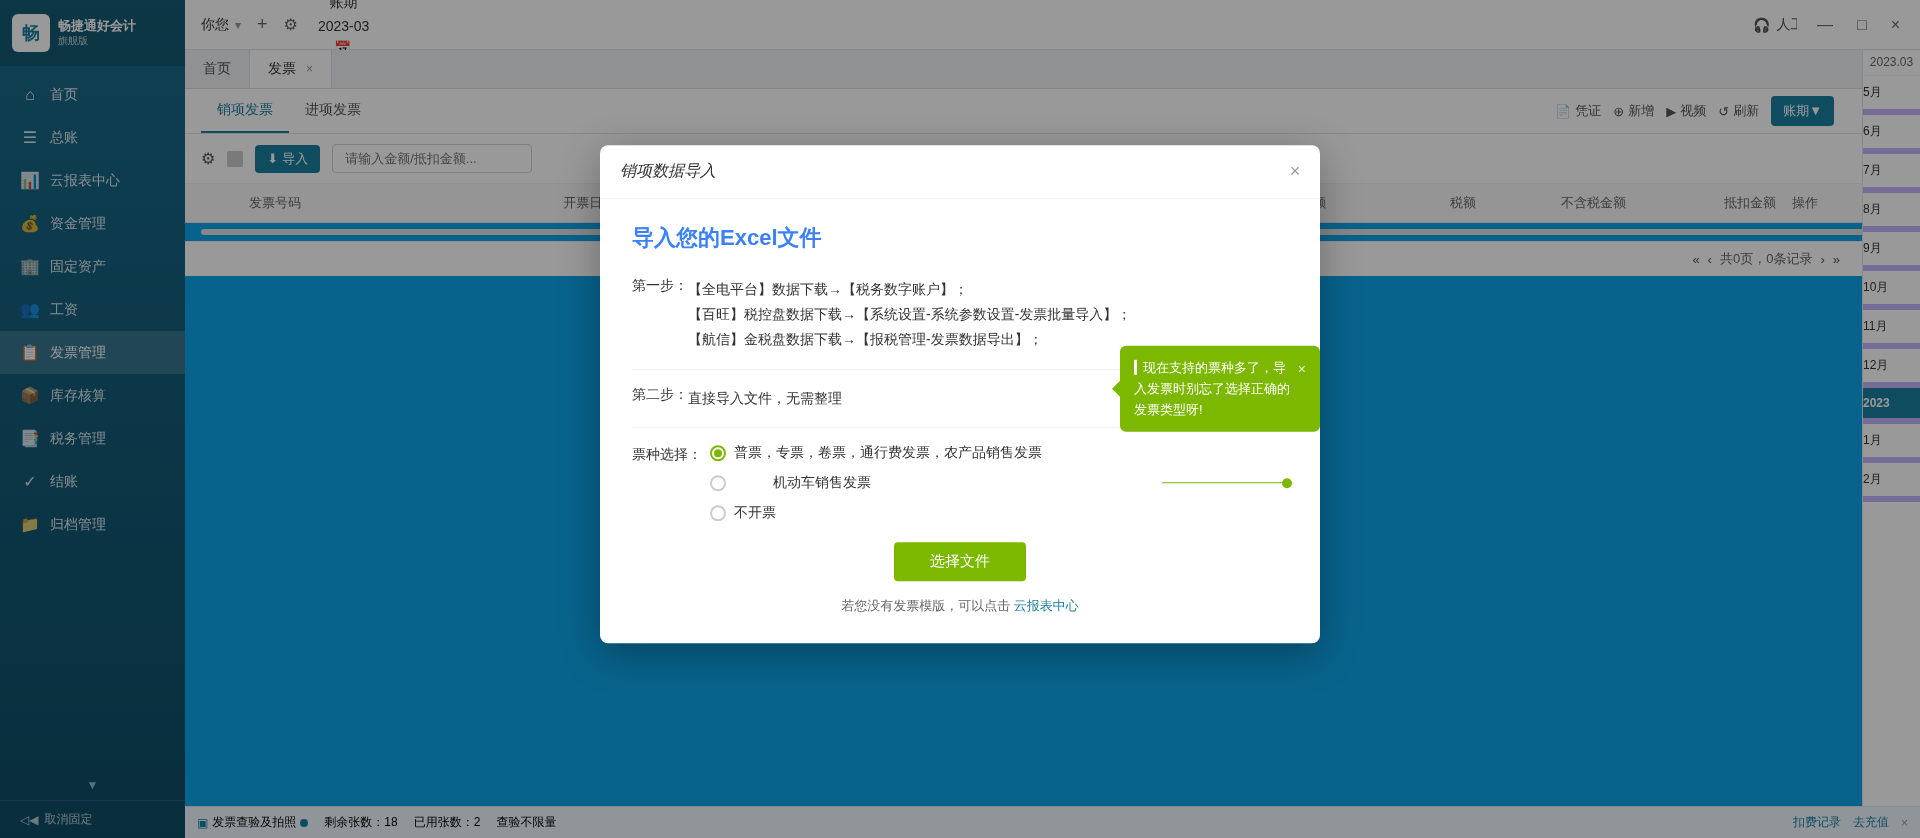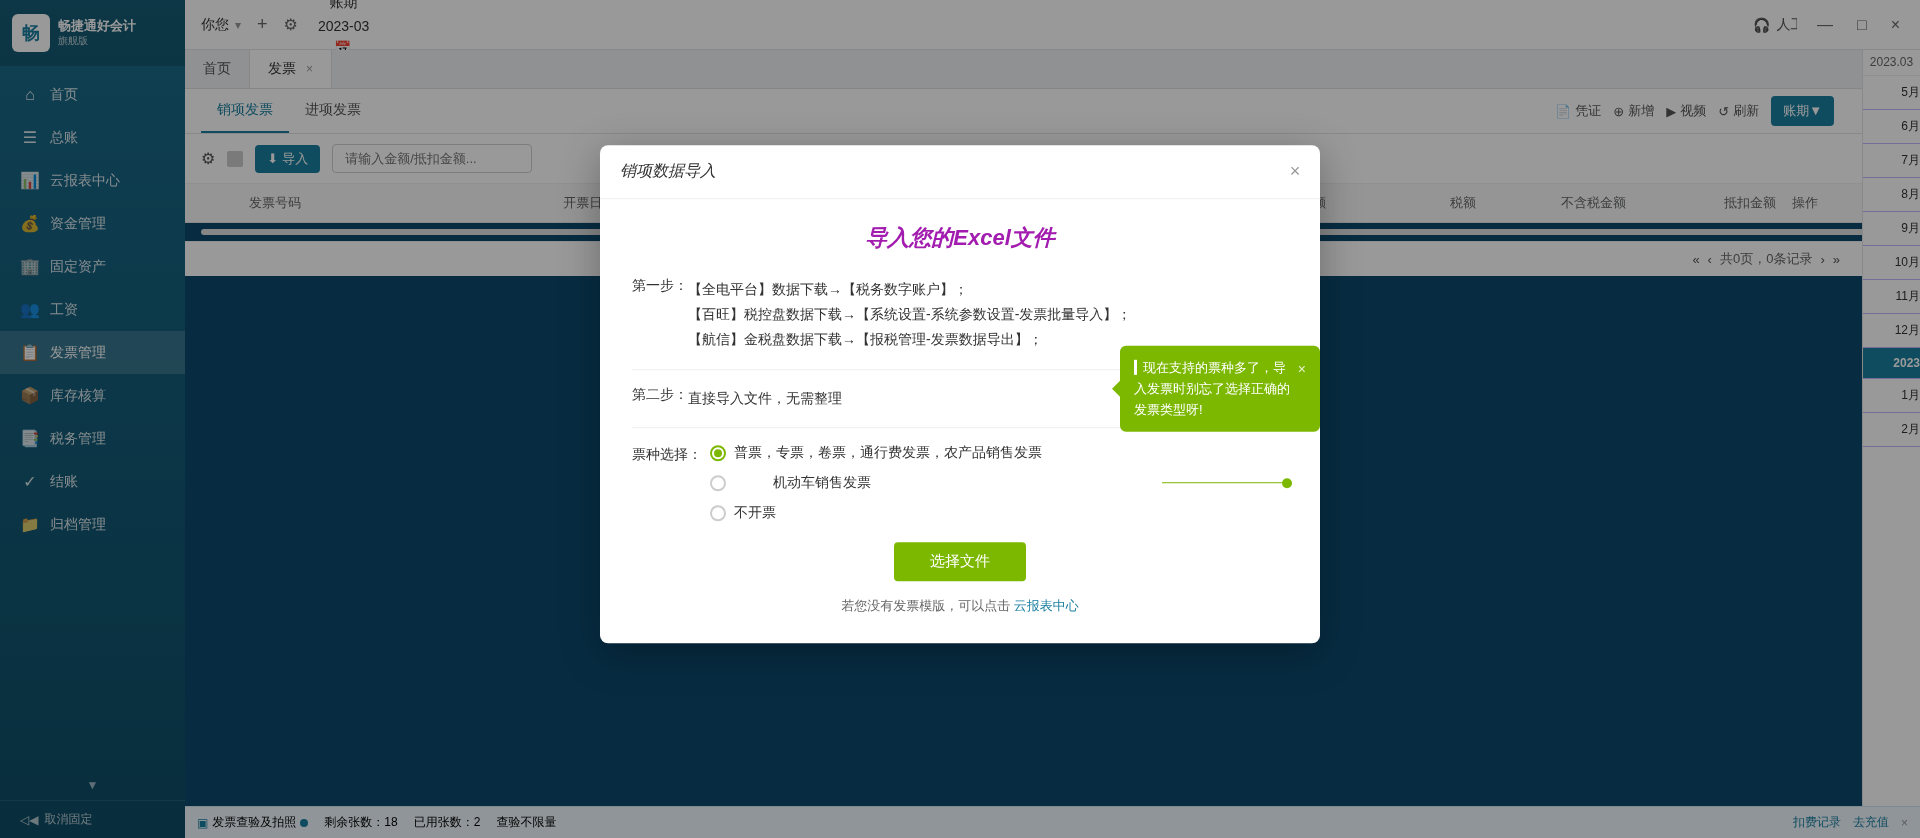--- a/index.html
+++ b/index.html
@@ -67,21 +67,21 @@
     .tab {
       display: flex; align-items: center; padding: 10px 18px;
       font-size: 14px; color: #555; cursor: pointer; gap: 6px;
       border-right: 1px solid #e0e0e0;
     }
     .tab.active { background: white; color: #333; font-weight: 500; }
     .tab-close { font-size: 12px; color: #999; margin-left: 4px; cursor: pointer; }
 
     
     .content {
-      flex: 1; background: #0c4a6e; display: flex; flex-direction: column; overflow: hidden;
+      flex: 1; background: #0ea5e9; display: flex; flex-direction: column; overflow: hidden;
     }
 
     
     .invoice-nav {
       display: flex; align-items: center; padding: 0 16px;
       border-bottom: 1px solid #e5e5e5; background: white;
     }
     .invoice-nav-item {
       padding: 12px 16px; font-size: 14px; color: #555; cursor: pointer;
       border-bottom: 2px solid transparent;
@@ -110,22 +110,22 @@
     }
     .th { flex: 1; padding: 0 8px; }
     .th.ops { width: 120px; flex: none; }
     .th.amount { width: 150px; flex: none; text-align: right; }
     .import-row-btn {
       display: flex; align-items: center; gap: 4px; background: #1a7fa0; color: white;
       border: none; border-radius: 4px; padding: 5px 10px; font-size: 12px; cursor: pointer;
     }
     .import-row-gear { color: #555; font-size: 16px; cursor: pointer; }
     .month-item {
-      width: 100%; text-align: right; padding: 8px 0; font-size: 12px;
-      color: #333; cursor: pointer; border-bottom: 1px solid #c4b5fd;
+      width: 100%; text-align: left; padding: 8px 0; font-size: 12px;
+      color: #333; cursor: pointer; border-bottom: 6px solid #c4b5fd;
     }
     .month-item.active { background: #1a7fa0; color: white; font-weight: bold; }
 
     
     .overlay {
       position: absolute; left: 0; top: 0; right: 0; bottom: 0;
       background: rgba(0,0,0,0.4); z-index: 100;
     }
 
     
@@ -135,21 +135,21 @@
       box-shadow: 0 10px 40px rgba(0,0,0,0.3);
     }
     .modal-header {
       display: flex; align-items: center; justify-content: space-between;
       padding: 16px 20px; border-bottom: 1px solid #eee; font-style: italic;
     }
     .modal-title { font-size: 16px; font-weight: 500; color: #333; }
     .modal-close { font-size: 18px; color: #999; cursor: pointer; }
     .modal-body { padding: 24px 32px 28px; }
     .modal-main-title {
-      text-align: center; font-size: 22px; font-weight: bold; color: #a21caf; margin-bottom: 24px; font-style: italic;
+      text-align: left; font-size: 22px; font-weight: bold; color: #3b82f6; margin-bottom: 24px;
     }
     .step-row { display: flex; margin-bottom: 16px; font-size: 14px; }
     .step-label { color: #333; font-weight: 500; white-space: nowrap; }
     .step-content { color: #333; line-height: 1.8; }
     .step-link { color: #1a7fa0; text-decoration: none; font-size: 13px; }
     .divider-row { height: 1px; background: #f0f0f0; margin: 4px 0 16px; }
 
     
     .radio-row { display: flex; margin-bottom: 16px; gap: 8px; align-items: flex-start; font-size: 14px; }
     .radio-label { color: #333; font-weight: 500; white-space: nowrap; padding-top: 2px; }

